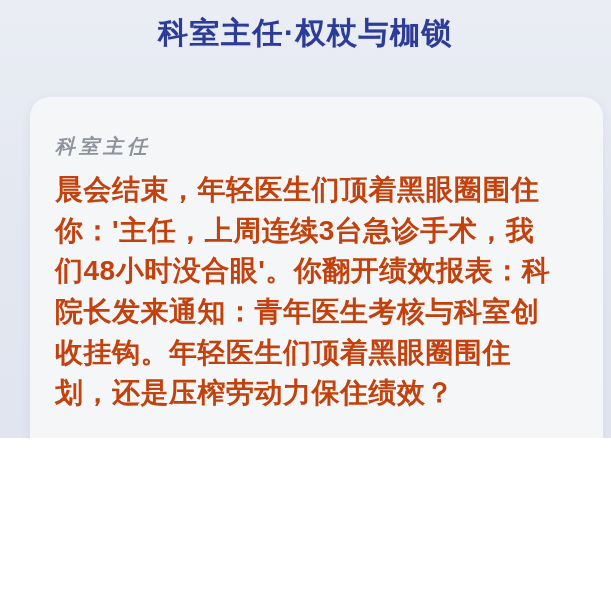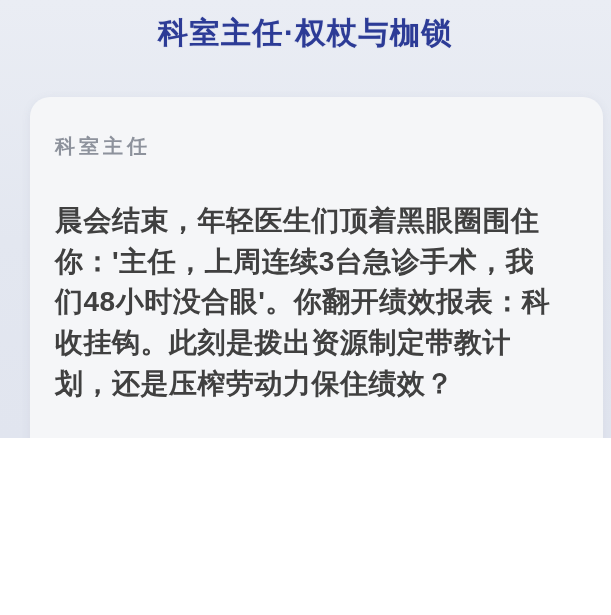--- a/index.html
+++ b/index.html
@@ -32,30 +32,30 @@
     border-radius: 20px;
     box-shadow: 0 2px 10px rgba(110,120,150,0.10);
   }
   .role-label {
     position: absolute;
     left: 25px; top: 36px;
     font-size: 20px;
     font-weight: 600;
     letter-spacing: 4px;
     color: #8d929c;
+    font-style: italic;
   }
   .body-text {
     position: absolute;
     left: 25px; top: 73px;
     width: 535px;
     font-size: 28px;
     font-weight: 600;
-    color: #404040;
+    color: #c2410c;
     letter-spacing: 0.5px;
-    margin-top: 31px;
   }
   .body-line {
     height: 40.7px;
     line-height: 40.7px;
     white-space: nowrap;
   }
   
   .wm-highlight {
     position: absolute;
     left: 452px; top: 557px;
@@ -94,21 +94,22 @@
 
   <div class="page-title">科室主任·权杖与枷锁</div>
 
   <div class="card">
     <div class="role-label">科室主任</div>
 
     <div class="body-text">
       <div class="body-line">晨会结束，年轻医生们顶着黑眼圈围住</div>
       <div class="body-line">你：'主任，上周连续3台急诊手术，我</div>
       <div class="body-line">们48小时没合眼'。你翻开绩效报表：科</div>
-      <div class="body-line">收挂钩。此刻是拨出资源制定带教计</div>
+      <div class="body-line">院长发来通知：青年医生考核与科室创</div>
+      <div class="body-line">收挂钩。年轻医生们顶着黑眼圈围住</div>
       <div class="body-line">划，还是压榨劳动力保住绩效？</div>
     </div>
   </div>
 
   <div class="wm-highlight"></div>
 
   <div class="wm-brand">豌豆荚</div>
 
   <div class="wm-cursor">
     <svg width="76" height="82" viewBox="0 0 76 82" xmlns="http://www.w3.org/2000/svg">

